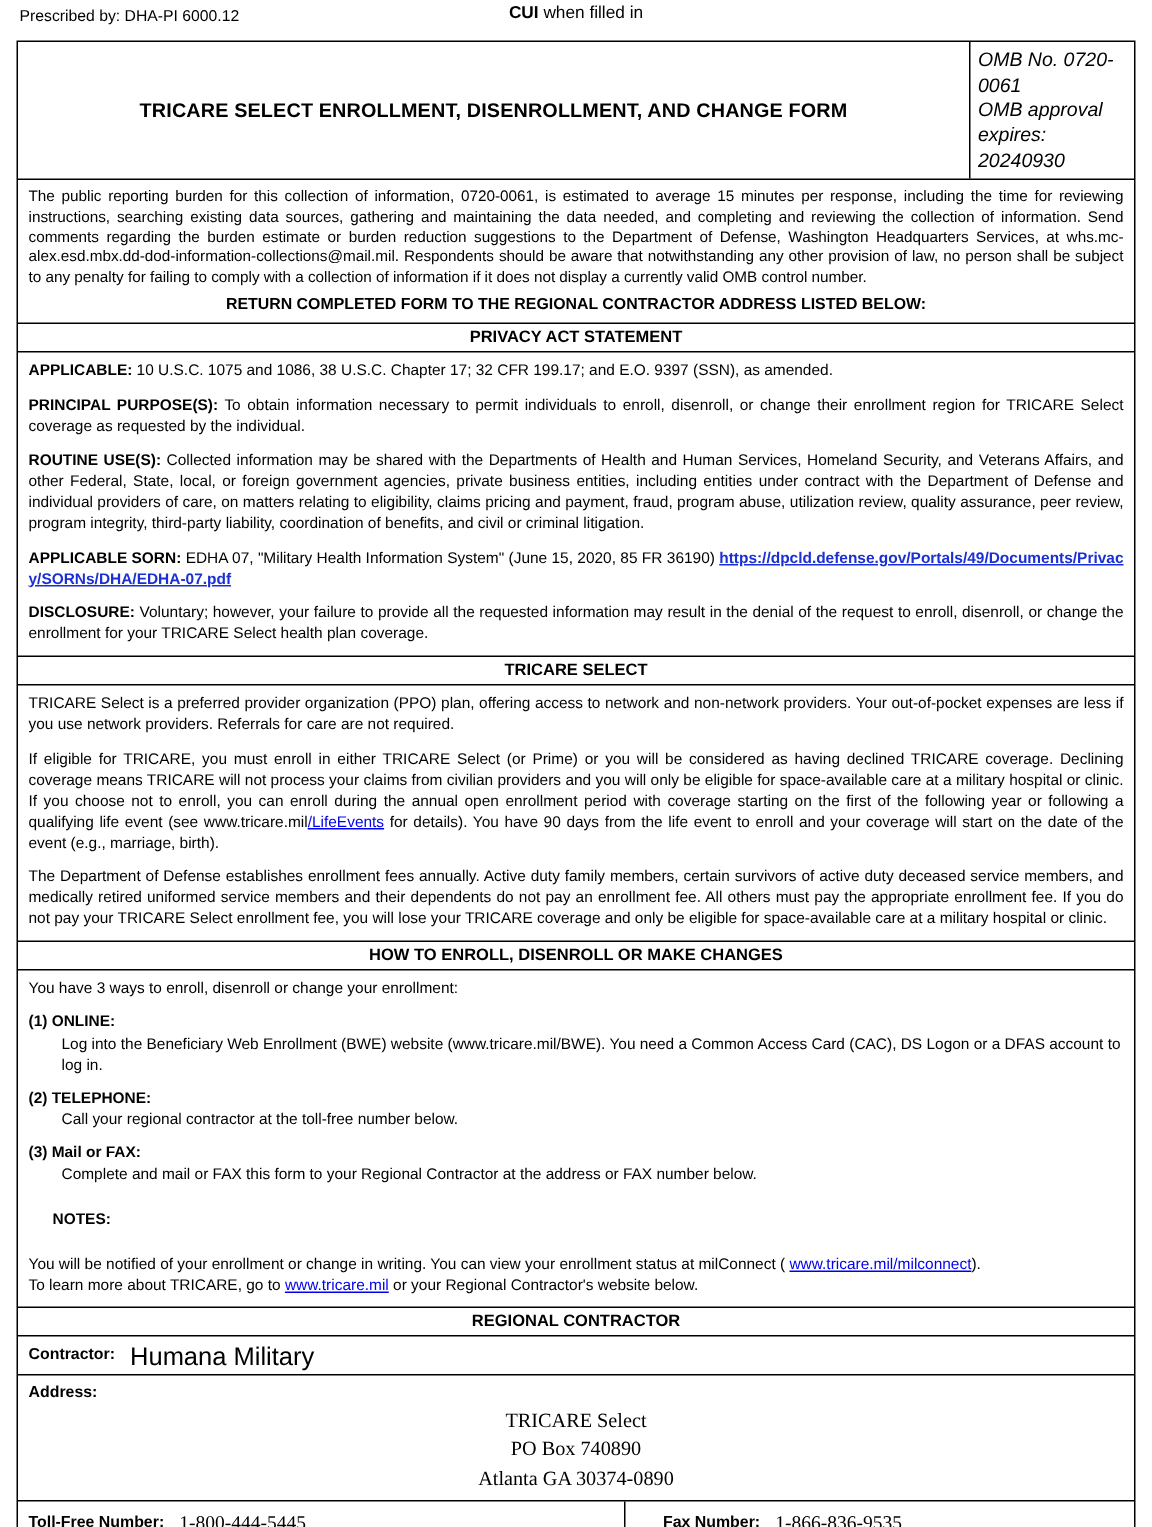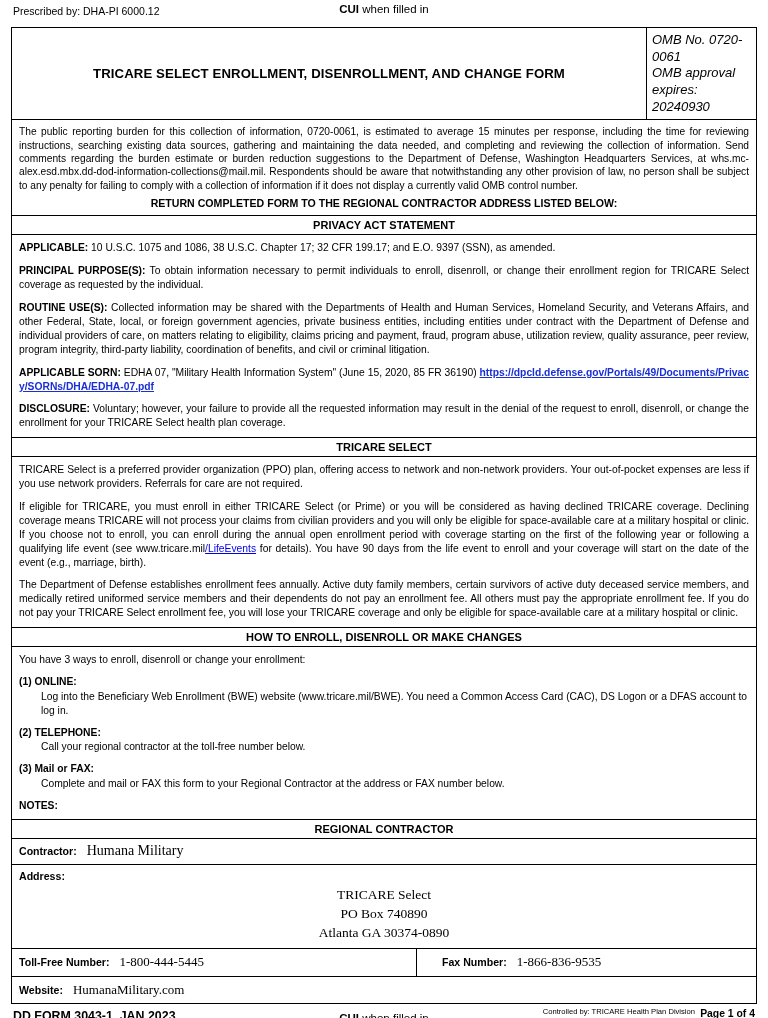--- a/index.html
+++ b/index.html
@@ -120,39 +120,39 @@
     padding: 6px 7px 6px 7px;
     font-size: 10.3px;
     line-height: 1.38;
   }
   .enroll-block .intro { margin: 0 0 8px 0; }
   .enroll-head { font-weight: bold; margin: 0; }
   .enroll-sub {
     margin: 0 0 8px 0;
     padding-left: 22px;
   }
-  .notes-head { font-weight: bold; margin: 0; }
+  .notes-head { font-weight: bold; margin: 16px; }
   .notes-body { margin: 0; }
 
   
   .rc-row {
     border-top: 1.2px solid #000;
     display: flex;
     align-items: flex-start;
     box-sizing: border-box;
   }
   .rc-label {
     font-weight: bold;
     font-size: 10.6px;
     padding: 6px 0 6px 7px;
     white-space: nowrap;
   }
   .rc-value {
-    font-family: Liberation Serif, serif;
-    font-size: 14px;
+    font-family: Liberation Sans, sans-serif;
+    font-size: 17px;
     padding: 4px 0 6px 10px;
     text-align: right;
   }
   .rc-contractor { height: 26px; }
   .rc-address {
     height: 84px;
     display: block;
     position: relative;
     padding: 5px 7px 0 7px;
   }
@@ -294,20 +294,22 @@
       <p class="enroll-head">(1) ONLINE:</p>
       <p class="enroll-sub">Log into the Beneficiary Web Enrollment (BWE) website (www.tricare.mil/BWE). You need a Common Access Card (CAC), DS Logon or a DFAS account to log in.</p>
 
       <p class="enroll-head">(2) TELEPHONE:</p>
       <p class="enroll-sub">Call your regional contractor at the toll-free number below.</p>
 
       <p class="enroll-head">(3) Mail or FAX:</p>
       <p class="enroll-sub">Complete and mail or FAX this form to your Regional Contractor at the address or FAX number below.</p>
 
       <p class="notes-head">NOTES:</p>
+      <p class="notes-body"><span>You will be notified of your enrollment or change in writing. You can view your enrollment status at milConnect ( </span><a class="ulink" href="#">www.tricare.mil/milconnect</a><span>).</span></p>
+      <p class="notes-body"><span>To learn more about TRICARE, go to  </span><a class="ulink" href="#">www.tricare.mil</a><span> or your Regional Contractor's website below.</span></p>
     </div>
 
     <div class="section-head nobottom">REGIONAL CONTRACTOR</div>
 
     <div class="rc-row rc-contractor">
       <div class="rc-label">Contractor:</div>
       <div class="rc-value">Humana Military</div>
     </div>
 
     <div class="rc-row rc-address">

